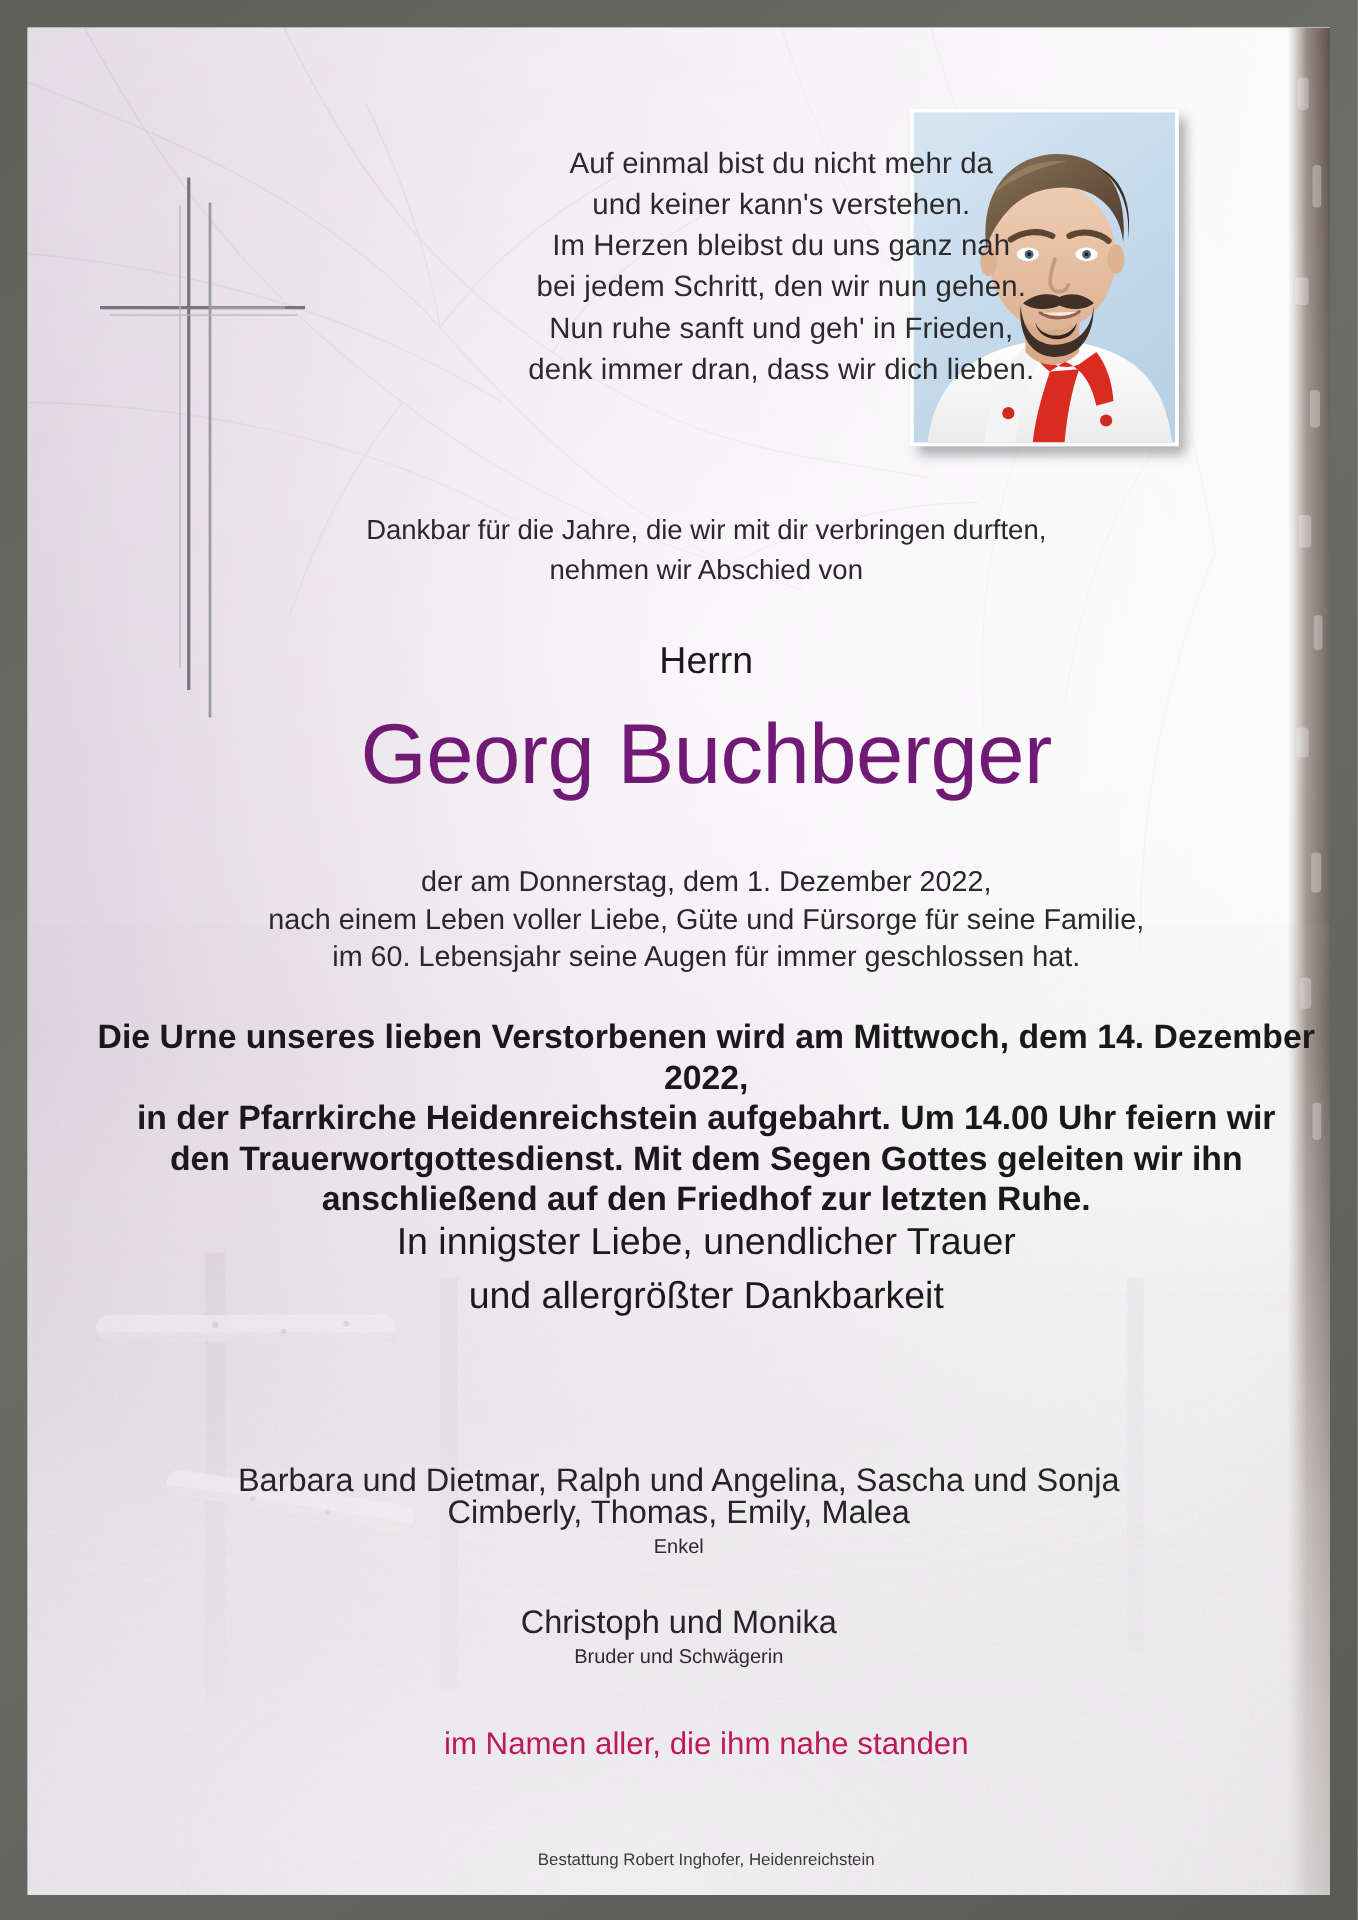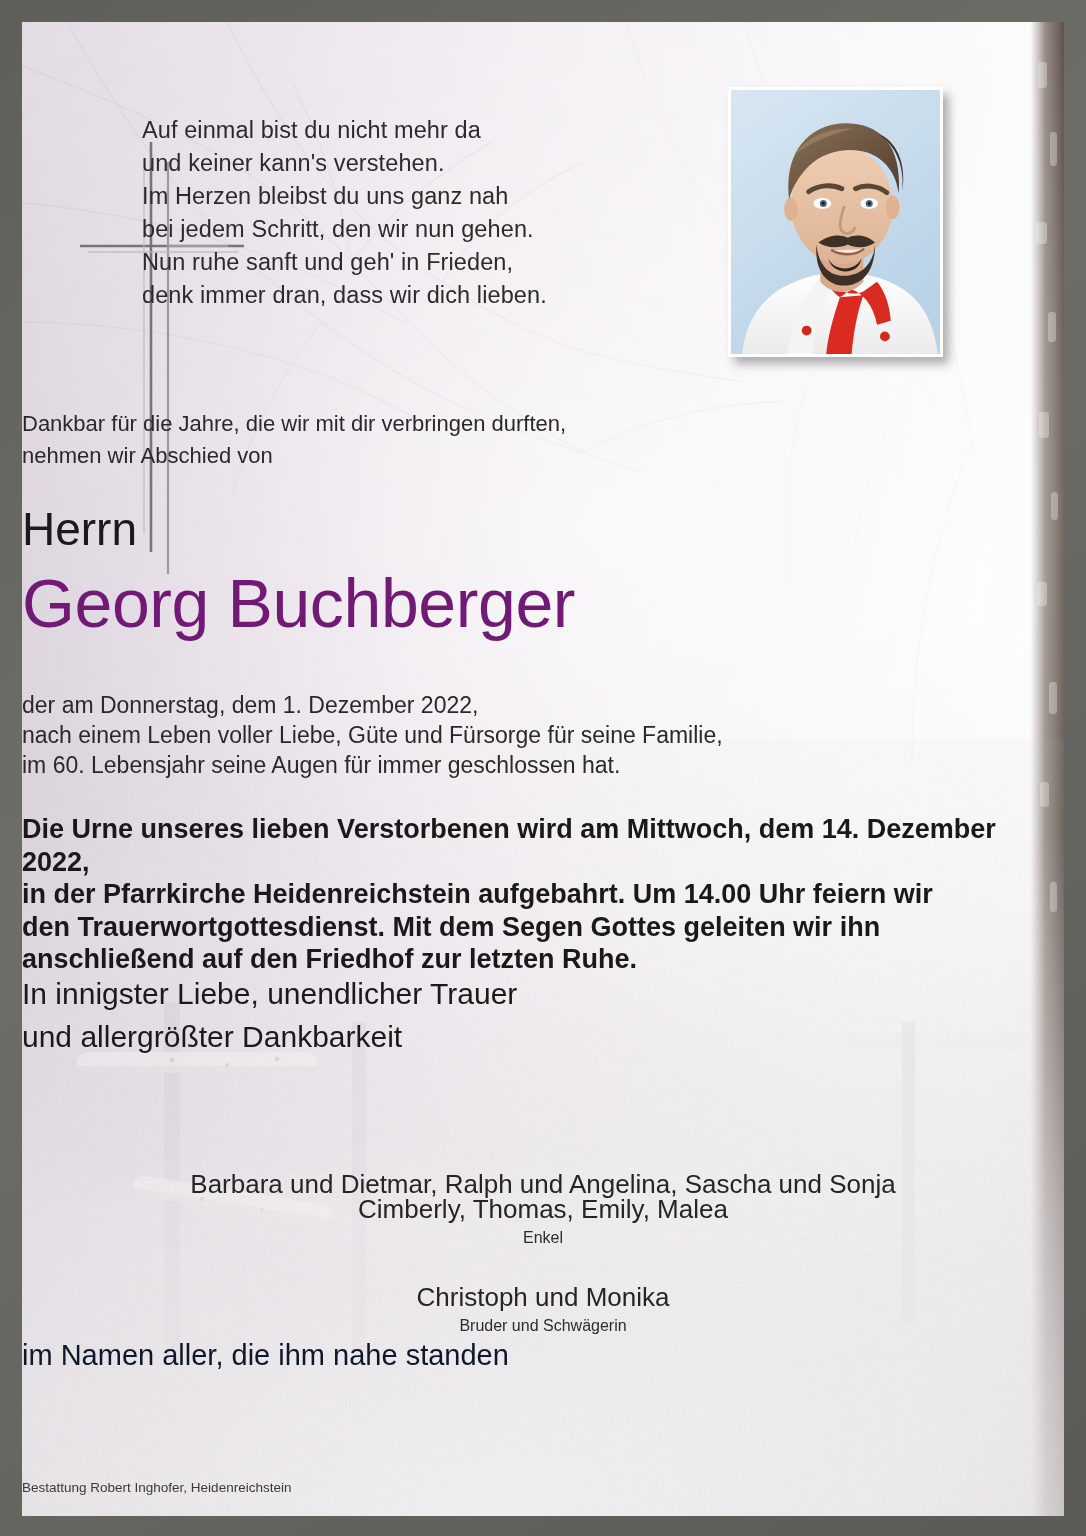--- a/index.html
+++ b/index.html
@@ -96,40 +96,40 @@
     left:706px; top:65px;
     width:215px; height:270px;
     border:3px solid #ffffff;
     box-shadow:6px 7px 9px rgba(70,70,75,.42);
     overflow:hidden;
     background:#cfe0ef;
   }
   #portrait svg{ display:block; width:100%; height:100%; }
 
   
-  .txt{ position:absolute; color:#231f20; }
+  .txt{ position:absolute; text-align:center; color:#231f20;margin-left:44px; }
 
   #poem{
     left:0; right:0; top:92px;
     padding-left:120px;
     font-size:23.5px;
     line-height:33px;
     letter-spacing:.1px;
     color:#2c2a2c;
   }
   #poem .line{ display:block; }
 
   #farewell{
     left:0; right:0; top:386px;
     font-size:22px; line-height:32px; color:#2b282b;
   }
 
   #honorific{
     left:0; right:0; top:478px;
-    font-size:46px; line-height:58px;
+    font-size:30px; line-height:58px;
     font-weight:400; color:#1b191b;
   }
 
   #fullname{
     left:0; right:0; top:538px;
     font-size:68px; line-height:86px;
     font-weight:400; letter-spacing:-.4px;
     color:#701a75;
   }
 
@@ -152,22 +152,22 @@
 
   .group{ position:absolute; left:0; right:0; text-align:center; }
   .group .names{ font-size:26px; line-height:34px; color:#262426; }
   .group .rel{ font-size:16px; line-height:24px; color:#2d2b2d; }
 
   #group-children{ top:1145px; }
   #group-grandchildren{ top:1170px; }
   #group-siblings{ top:1258px; }
 
   #onbehalf{
-    left:0; right:0; top:1316px;
-    font-size:29px; line-height:34px; color:#0f172a;
+    left:0; right:0; top:1356px;
+    font-size:25px; line-height:34px; color:#be185d;
   }
 
   #undertaker{
     left:0; right:0; top:1456px;
     font-size:13.5px; line-height:20px; color:#3a383a;
   }
 </style>
 </head>
 <body>
 

